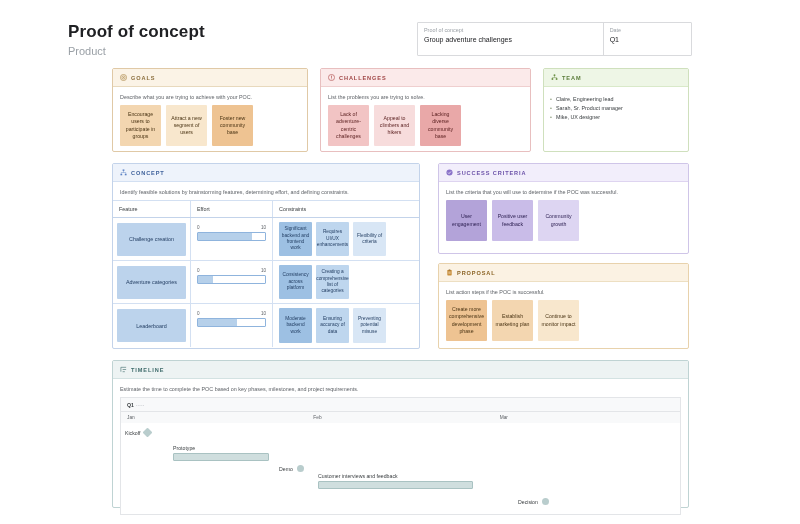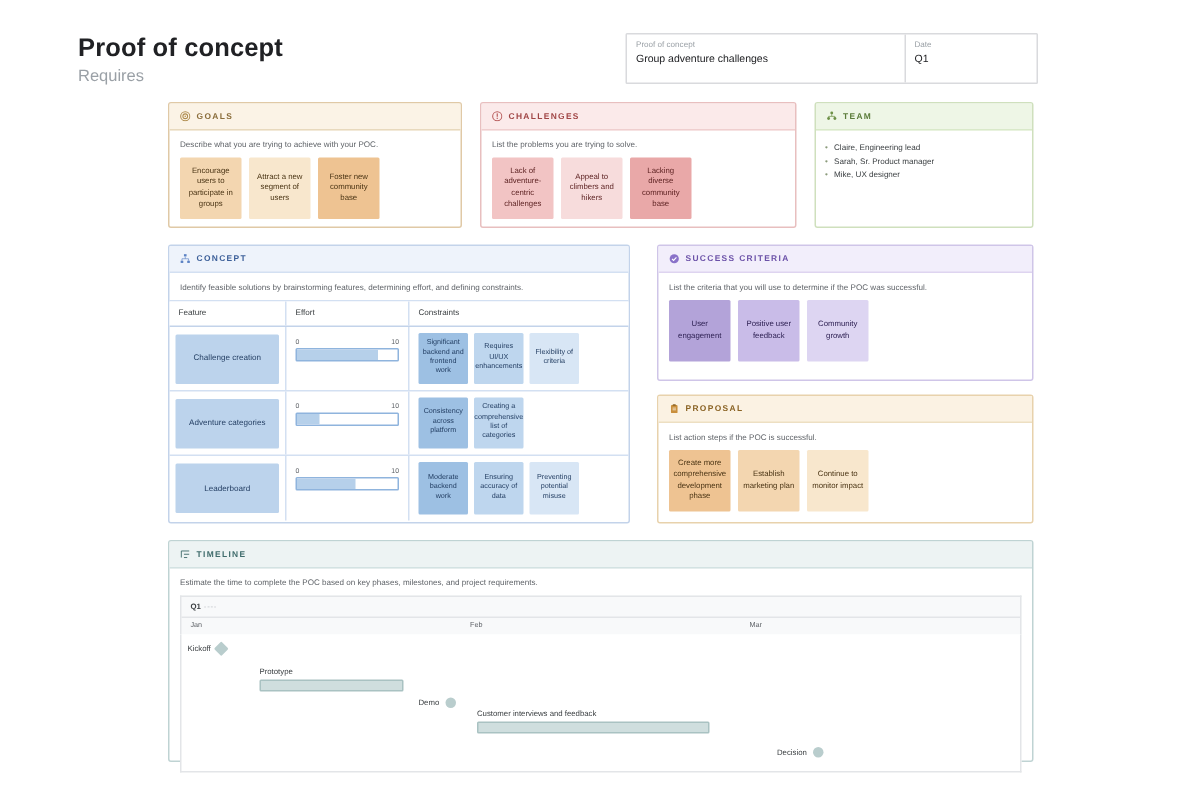--- a/index.html
+++ b/index.html
@@ -3,21 +3,21 @@
 <meta charset="utf-8">
 <style>
   * { box-sizing: border-box; margin: 0; padding: 0; }
   html, body {
     width: 800px; height: 524px;
     background: #ffffff;
     font-family: "Liberation Sans", sans-serif;
     color: #202124;
     overflow: hidden;
   }
-  .page { position: relative; width: 800px; height: 380px; padding: 18px 108px 0 52px; }
+  .page { position: relative; width: 800px; height: 380px; padding: 18px 108px 0 68px; }
 
   
   .header { display: flex; align-items: flex-start; justify-content: space-between; }
   .title-block { padding-top: 4px; }
   .doc-title { font-size: 17px; font-weight: bold; color: #202124; letter-spacing: .1px; }
   .doc-subtitle { font-size: 11px; color: #9aa0a6; margin-top: 3px; }
 
   .meta-table { display: flex; border: 1px solid #d9dadd; border-radius: 1px; width: 275px; height: 34px; margin-top: 4px; }
   .meta-cell { padding: 4px 6px 0 6px; flex: 1 1 auto; }
   .meta-cell.first { border-right: 1px solid #d9dadd; flex: 1 1 68%; }
@@ -119,21 +119,21 @@
   .tl-bar { height: 8px; background: #cfdede; border: 1px solid #a9c2c2; border-radius: 1px; }
 </style>
 </head>
 <body>
 
 <div class="page">
 
   <div class="header">
     <div class="title-block">
       <div class="doc-title">Proof of concept</div>
-      <div class="doc-subtitle">Requires</div>
+      <div class="doc-subtitle">Product</div>
     </div>
     <div class="meta-table">
       <div class="meta-cell first">
         <div class="meta-label">Proof of concept</div>
         <div class="meta-value">Group adventure challenges</div>
       </div>
       <div class="meta-cell second">
         <div class="meta-label">Date</div>
         <div class="meta-value">Q1</div>
       </div>

